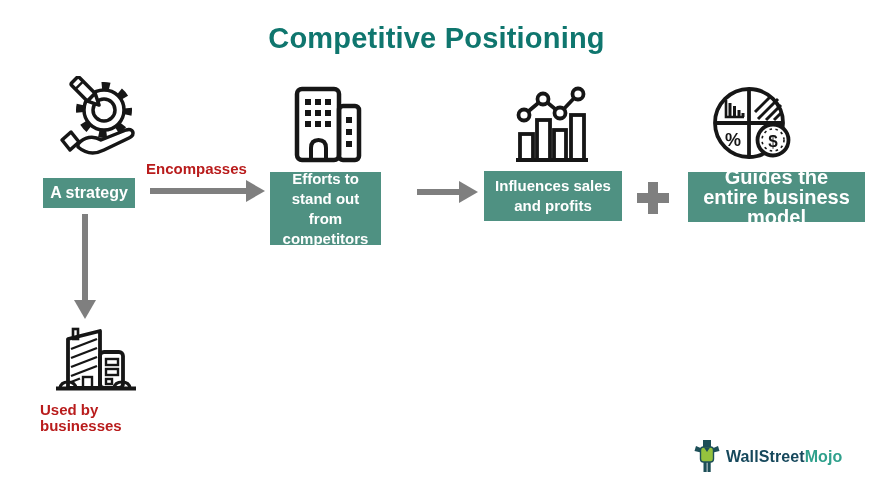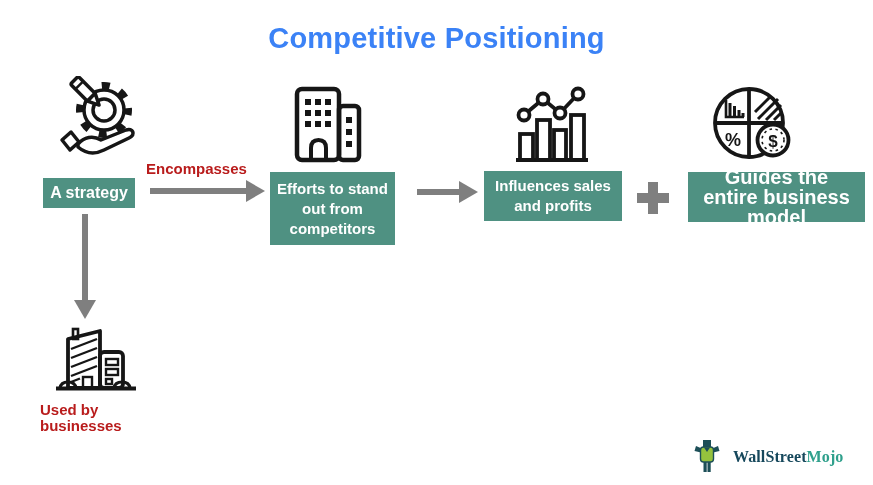--- a/index.html
+++ b/index.html
@@ -1,40 +1,40 @@
 <!DOCTYPE html>
 <html><head>
 <meta charset="utf-8">
 <style>
   html,body{margin:0;padding:0;background:#fff;}
   .stage{position:relative;width:873px;height:485px;background:#ffffff;overflow:hidden;
          font-family:"Liberation Sans","DejaVu Sans",sans-serif;}
   .title{position:absolute;left:0;right:0;top:22px;text-align:center;
-         font-size:29px;font-weight:700;color:#3b82f6;letter-spacing:0.2px;}
+         font-size:29px;font-weight:700;color:#0f766e;letter-spacing:0.2px;}
   .icon{position:absolute;}
   .icon svg{display:block;width:100%;height:100%;}
   .box{position:absolute;background:#4F9182;color:#ffffff;font-weight:700;
        display:flex;align-items:center;justify-content:center;text-align:center;}
   .box1{left:43px;top:178px;width:92px;height:30px;font-size:16px;}
-  .box2{left:270px;top:172px;width:125px;height:73px;font-size:15px;line-height:20px;padding:2px 6px;box-sizing:border-box;}
+  .box2{left:270px;top:172px;width:111px;height:73px;font-size:15px;line-height:20px;padding:2px 6px;box-sizing:border-box;}
   .box3{left:484px;top:171px;width:138px;height:50px;font-size:15px;line-height:20px;padding:2px 6px;box-sizing:border-box;justify-content:flex-end;}
   .box4{left:688px;top:172px;width:177px;height:50px;font-size:20px;line-height:20px;padding:2px 8px;box-sizing:border-box;}
   .teal-label{position:absolute;color:#b91c1c;font-weight:700;font-size:15px;}
   .enc{left:146px;top:160px;width:104px;}
   .usedby{left:40px;top:402px;width:114px;line-height:16px;}
   .shaft-h{position:absolute;height:6px;background:#7F7F7F;}
   .shaft-v{position:absolute;width:6px;background:#7F7F7F;}
   .ah-right{position:absolute;width:0;height:0;border-top:11px solid transparent;
             border-bottom:11px solid transparent;border-left:19px solid #7F7F7F;}
   .ah-down{position:absolute;width:0;height:0;border-left:11px solid transparent;
            border-right:11px solid transparent;border-top:19px solid #7F7F7F;}
   .plus{position:absolute;left:637px;top:182px;width:32px;height:32px;}
   .plus .pbar-h{position:absolute;left:0;top:11px;width:32px;height:10px;background:#7F7F7F;}
   .plus .pbar-v{position:absolute;left:11px;top:0;width:10px;height:32px;background:#7F7F7F;}
-  .logo{position:absolute;left:694px;top:440px;display:flex;align-items:center;gap:13px;cursor:pointer;font-family:Liberation Serif, serif;}
+  .logo{position:absolute;left:694px;top:440px;display:flex;align-items:center;gap:6px;cursor:pointer;}
   .logo .brand{font-size:16px;font-weight:700;letter-spacing:0.1px;}
   .logo .p1{color:#16485C;}
   .logo .p2{color:#2FA08C;}
 </style>
 </head>
 <body>
 
 <div class="stage">
 
   <div class="title">Competitive Positioning</div>

